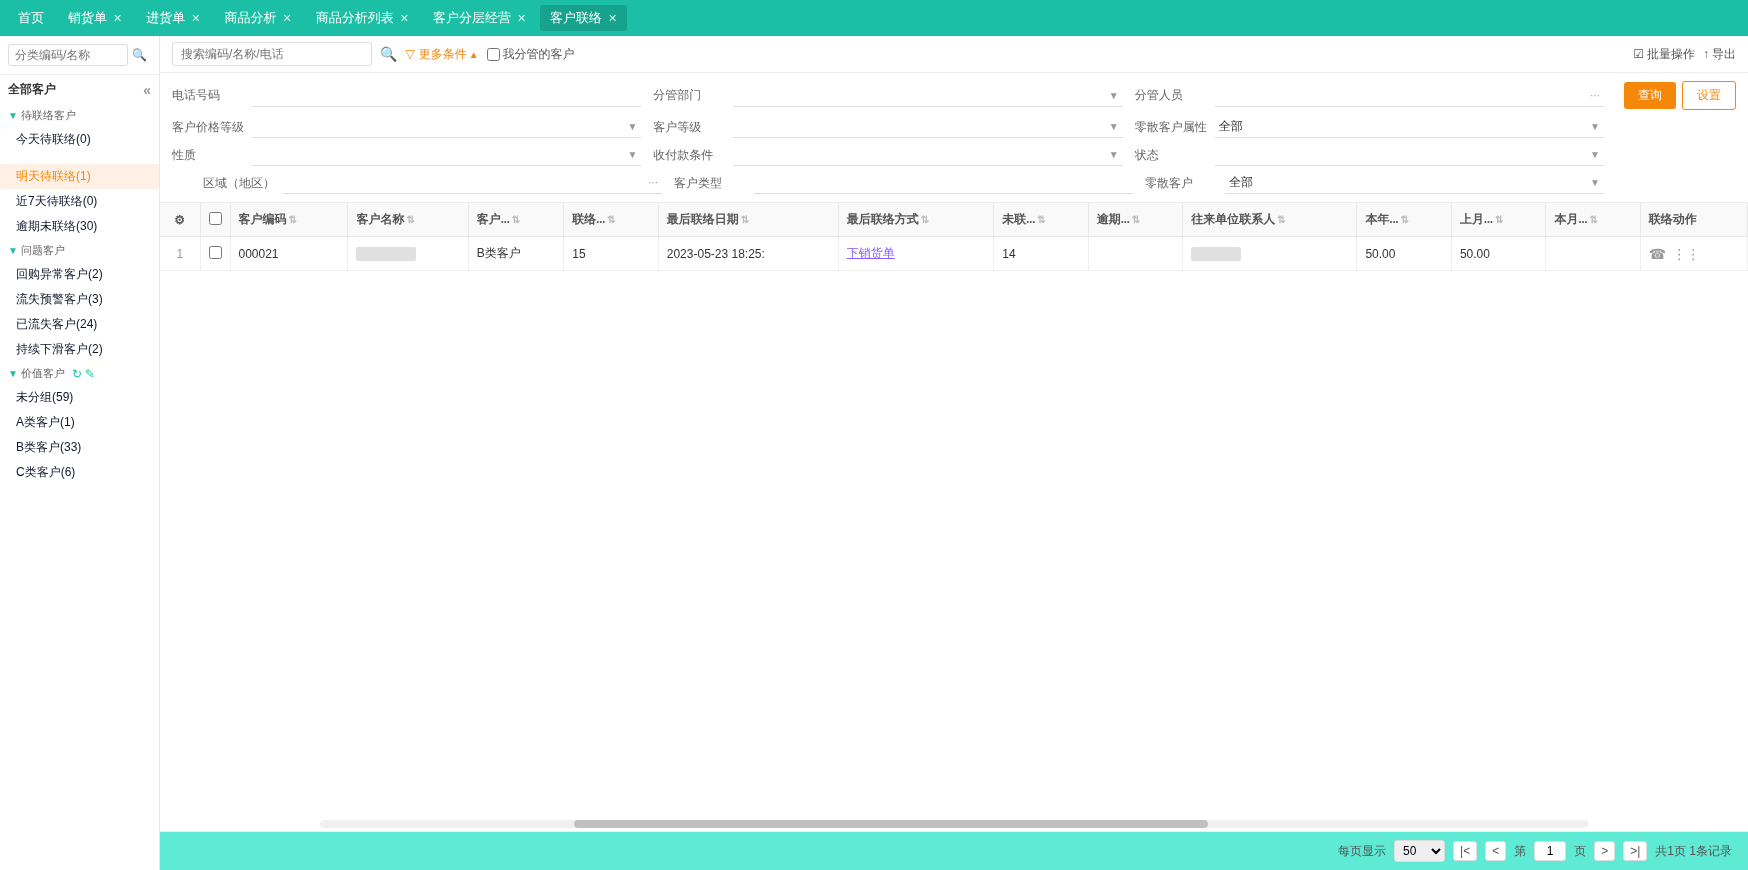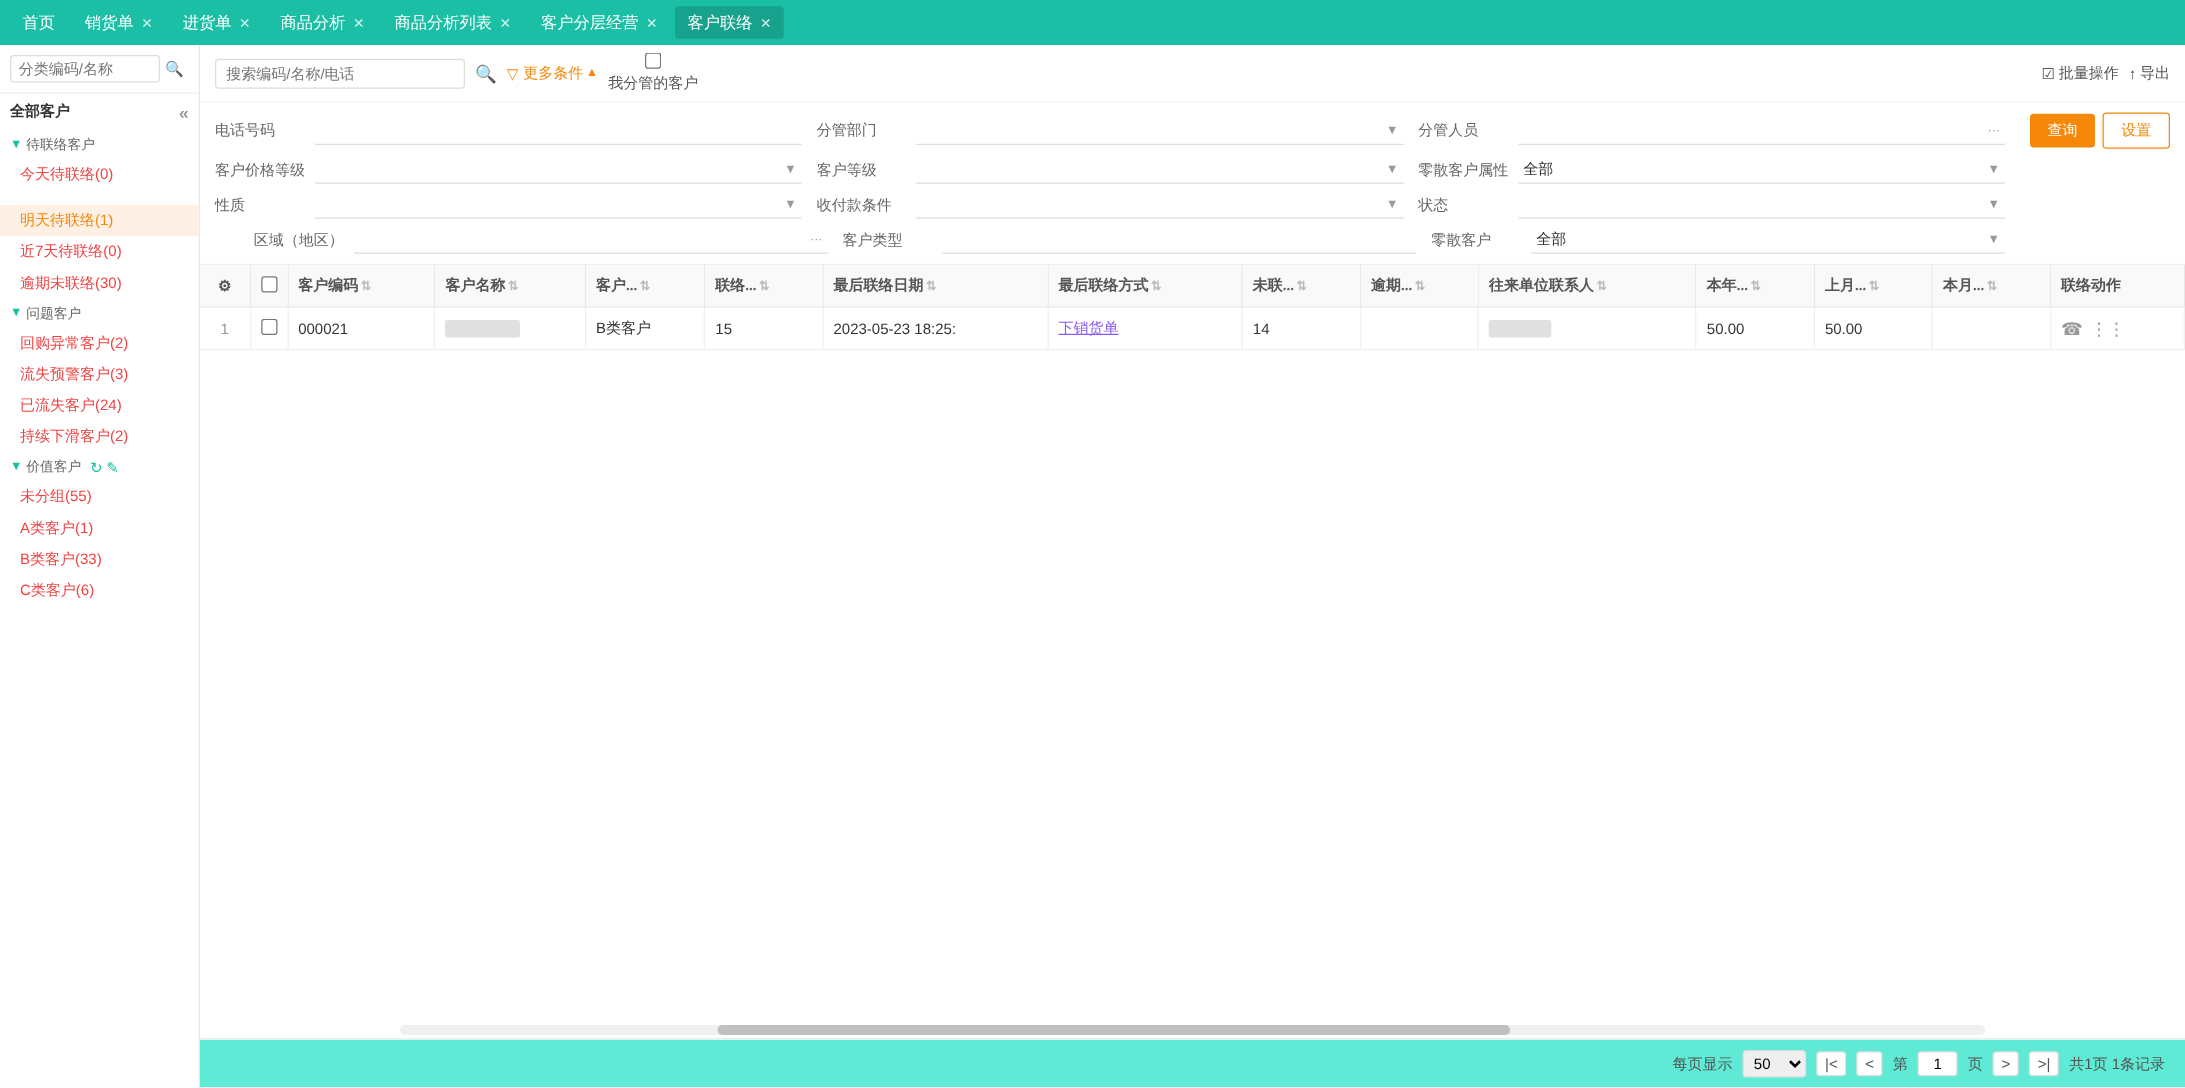--- a/index.html
+++ b/index.html
@@ -75,21 +75,21 @@
       padding: 4px 8px;
       color: #666;
       font-size: 11px;
       display: flex;
       align-items: center;
       gap: 3px;
     }
     .sidebar-group-label .triangle { color: #1abfa5; font-size: 10px; }
     .sidebar-item {
       padding: 4px 8px 4px 16px;
-      color: #ef4444;
+      color: #0f172a;
       cursor: pointer;
       font-size: 12px;
       border-radius: 2px;
     }
     .sidebar-item.active { background: #fff0e6; color: #f5880a; margin-top: 12px; }
 
     
     .content {
       flex: 1;
       display: flex;
@@ -127,21 +127,20 @@
       gap: 2px;
       font-size: 12px;
     }
     .my-customers-check {
       display: flex;
       align-items: center;
       gap: 3px;
       color: #555;
       cursor: pointer;
       font-size: 12px;
-      flex-direction: column;
     }
     .filter-right {
       margin-left: auto;
       display: flex;
       align-items: center;
       gap: 8px;
     }
     .batch-op-btn, .export-btn {
       color: #555;
       cursor: pointer;
@@ -407,21 +406,21 @@
       <span>持续下滑客户(2)</span>
     </div>
 
     <div class="sidebar-group-label">
       <span class="triangle">▼</span>
       <span>价值客户</span>
       <span style="color:#1abfa5; font-size:12px; cursor:pointer; margin-left:4px;">↻</span>
       <span style="color:#1abfa5; font-size:12px; cursor:pointer;">✎</span>
     </div>
     <div class="sidebar-item">
-      <span>未分组(55)</span>
+      <span>未分组(59)</span>
     </div>
     <div class="sidebar-item">
       <span>A类客户(1)</span>
     </div>
     <div class="sidebar-item">
       <span>B类客户(33)</span>
     </div>
     <div class="sidebar-item">
       <span>C类客户(6)</span>
     </div>

